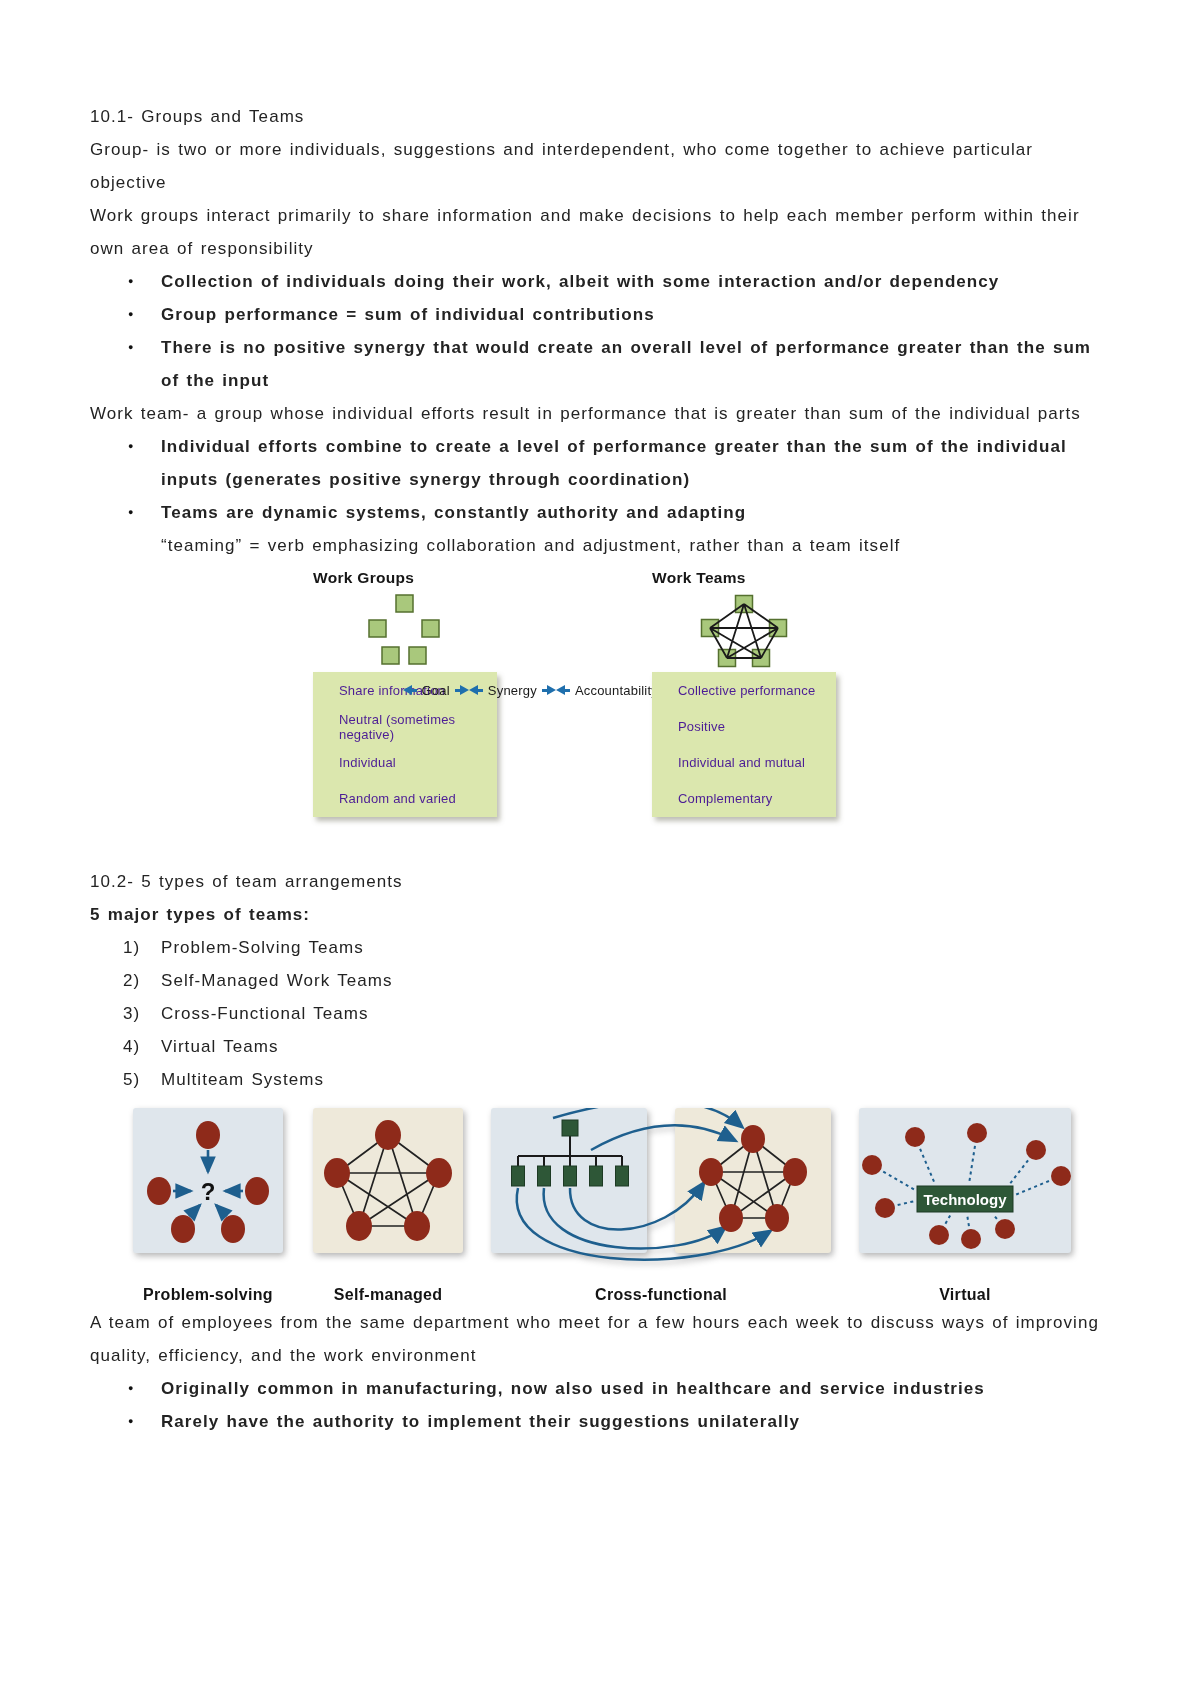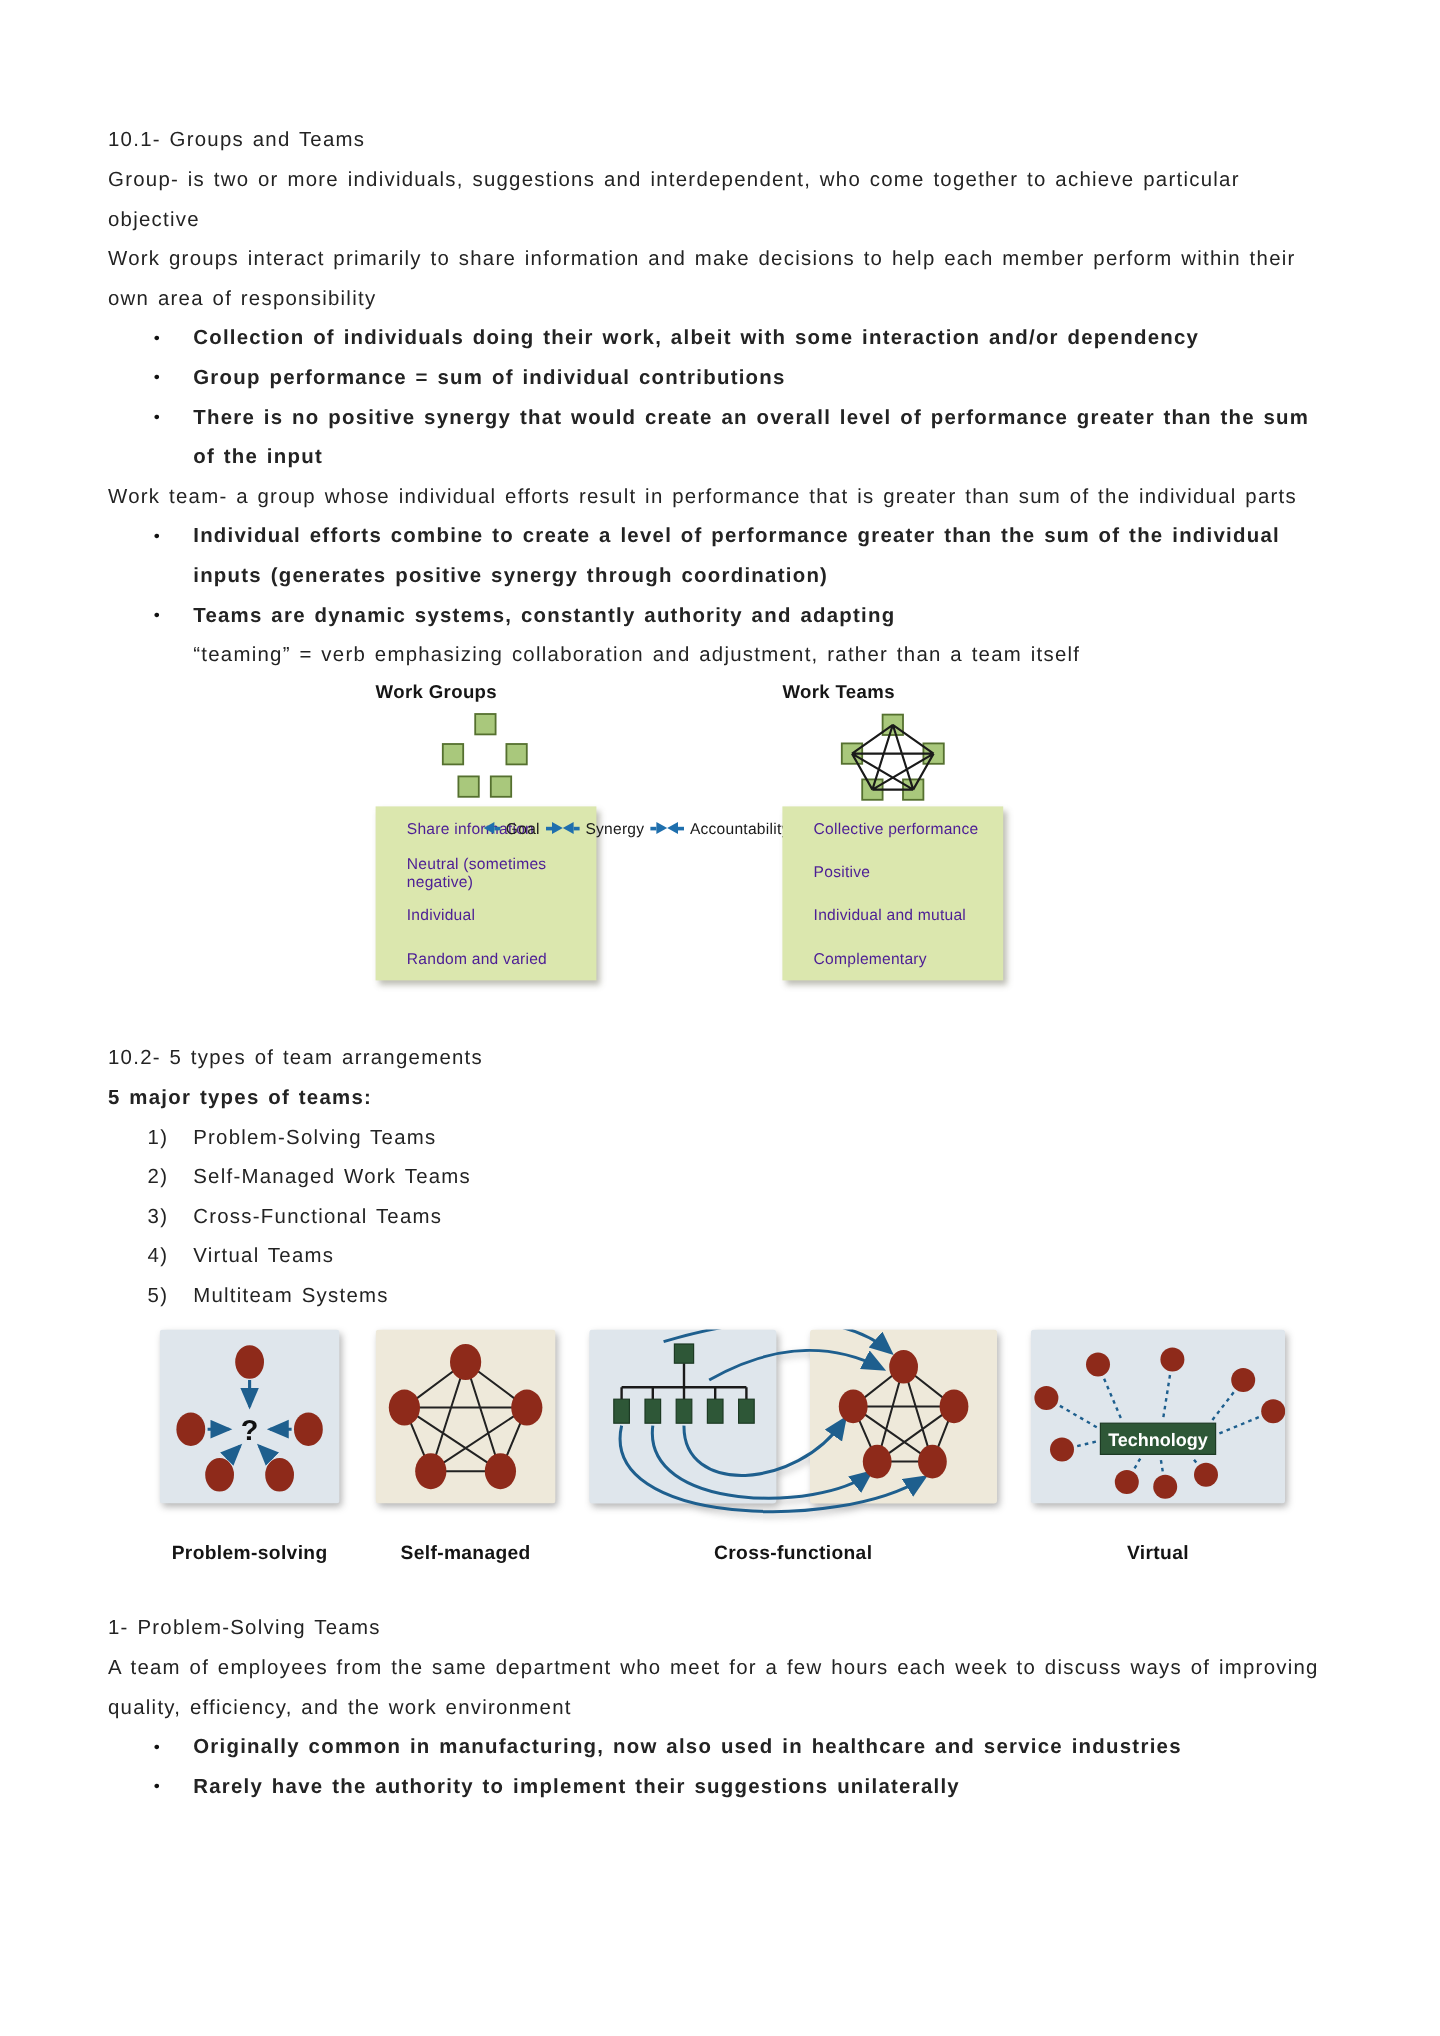--- a/index.html
+++ b/index.html
@@ -328,21 +328,20 @@
   <div class="figlabels">
     <div class="figlabel w150">Problem-solving</div>
     <div class="gap1"></div>
     <div class="figlabel w150">Self-managed</div>
     <div class="gap2"></div>
     <div class="figlabel w340">Cross-functional</div>
     <div class="gap2"></div>
     <div class="figlabel w212">Virtual</div>
   </div>
 
-  <p class="para after-fig">1- Problem-Solving Teams</p>
   <p class="para">A team of employees from the same department who meet for a few hours each week to discuss ways of improving quality, efficiency, and the work environment</p>
 
   <div class="bullet-row">
     <span class="bullet-text">Originally common in manufacturing, now also used in healthcare and service industries</span>
   </div>
   <div class="bullet-row">
     <span class="bullet-text">Rarely have the authority to implement their suggestions unilaterally</span>
   </div>
 
 </div>

